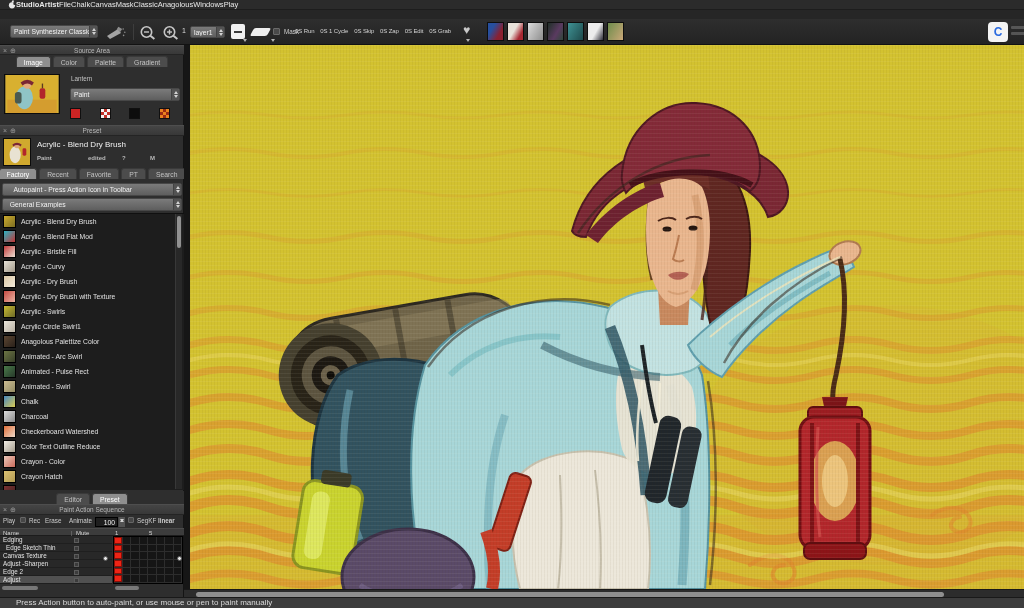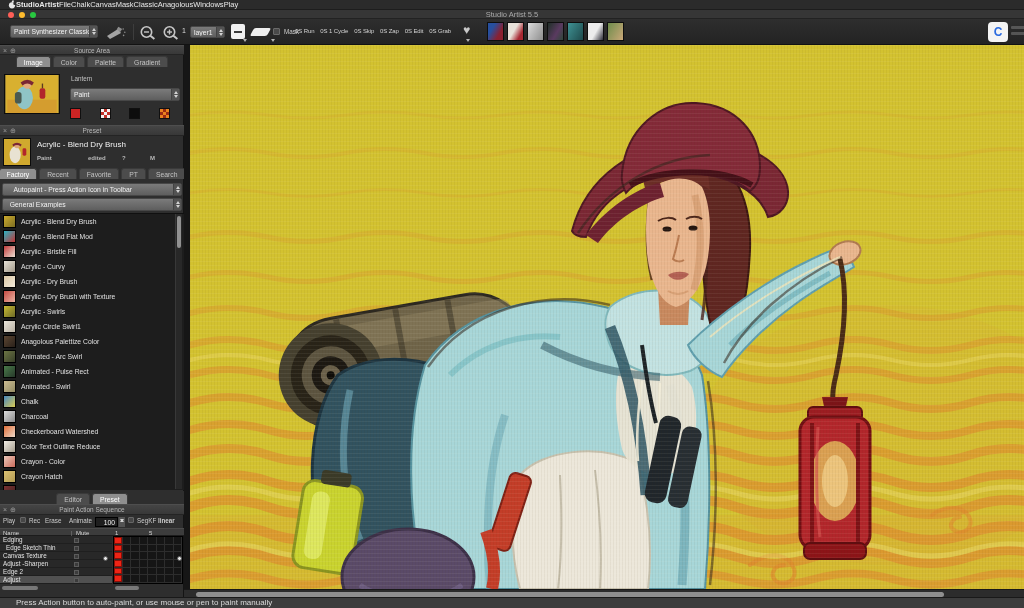--- a/index.html
+++ b/index.html
@@ -134,28 +134,20 @@
     <span class="mi">File</span>
     <span class="mi">Chalk</span>
     <span class="mi">Canvas</span>
     <span class="mi">Mask</span>
     <span class="mi">Classic</span>
     <span class="mi">Anagolous</span>
     <span class="mi">Windows</span>
     <span class="mi">Play</span>
   </div>
 
-  <div class="titlebar">
-    <div class="lights">
-      <span class="light" style="background:#ff5f57"></span>
-      <span class="light" style="background:#febc2e"></span>
-      <span class="light" style="background:#28c840"></span>
-    </div>
-    <div class="wtitle">Studio Artist 5.5</div>
-  </div>
 
   <div class="toolbar">
     <div class="dd tb-dd1">
       <span class="dd-label">Paint Synthesizer Classic</span>
       <span class="stepper">
           <span class="tri-u"></span>
           <span class="tri-d"></span>
         </span>
     </div>
     <svg class="tb-air" width="21" height="14">

